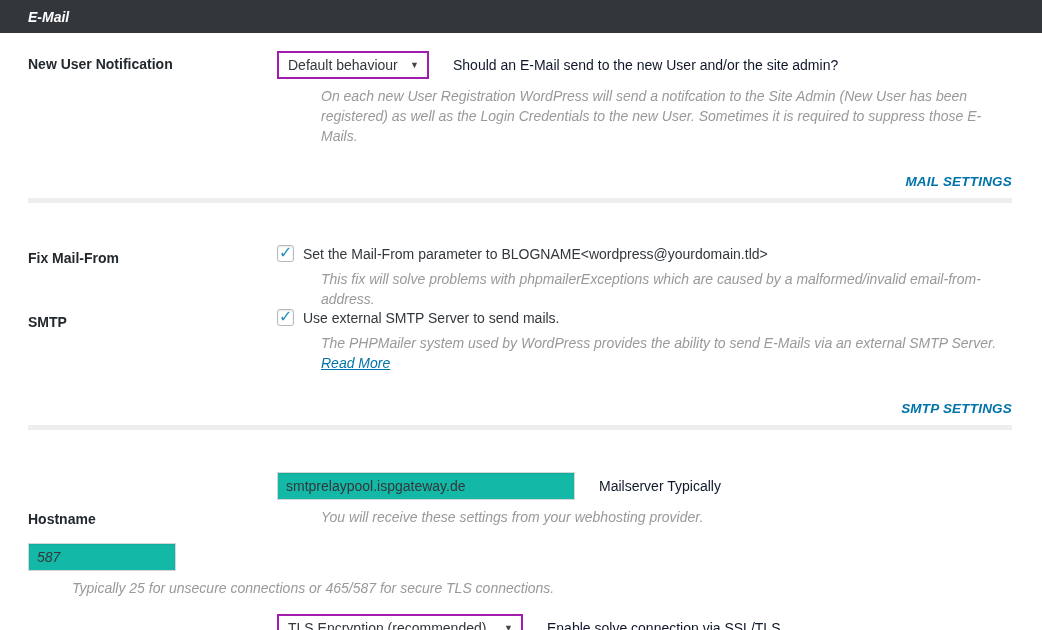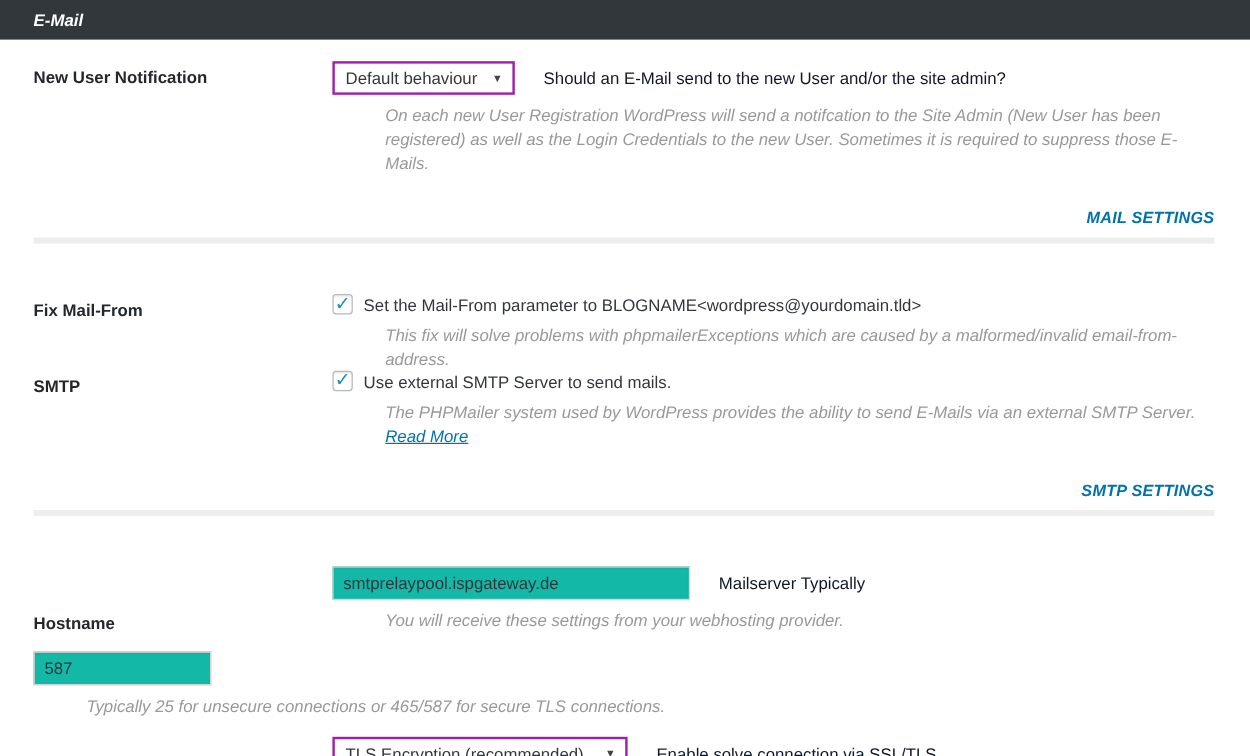--- a/index.html
+++ b/index.html
@@ -108,21 +108,21 @@
     border: 1px solid #d6d6d6;
     background: #14b8a6;
     padding: 0 8px;
     font-family: "Liberation Sans", "DejaVu Sans", sans-serif;
     font-size: 14px;
     color: #32373c;
     box-shadow: inset 0 1px 2px rgba(0,0,0,0.07);
   }
   input::placeholder { color: #a8adb2; opacity: 1; }
   .w298 { width: 298px; }
-  .w148 { width: 148px; }
+  .w148 { width: 148px; font-style: italic; }
 
   .mb26 { margin-bottom: 26px; }
   .mb18 { margin-bottom: 18px; }
   .mb16 { margin-bottom: 16px; align-items: flex-end; }
 </style>
 </head>
 <body>
 
 <div>
 

